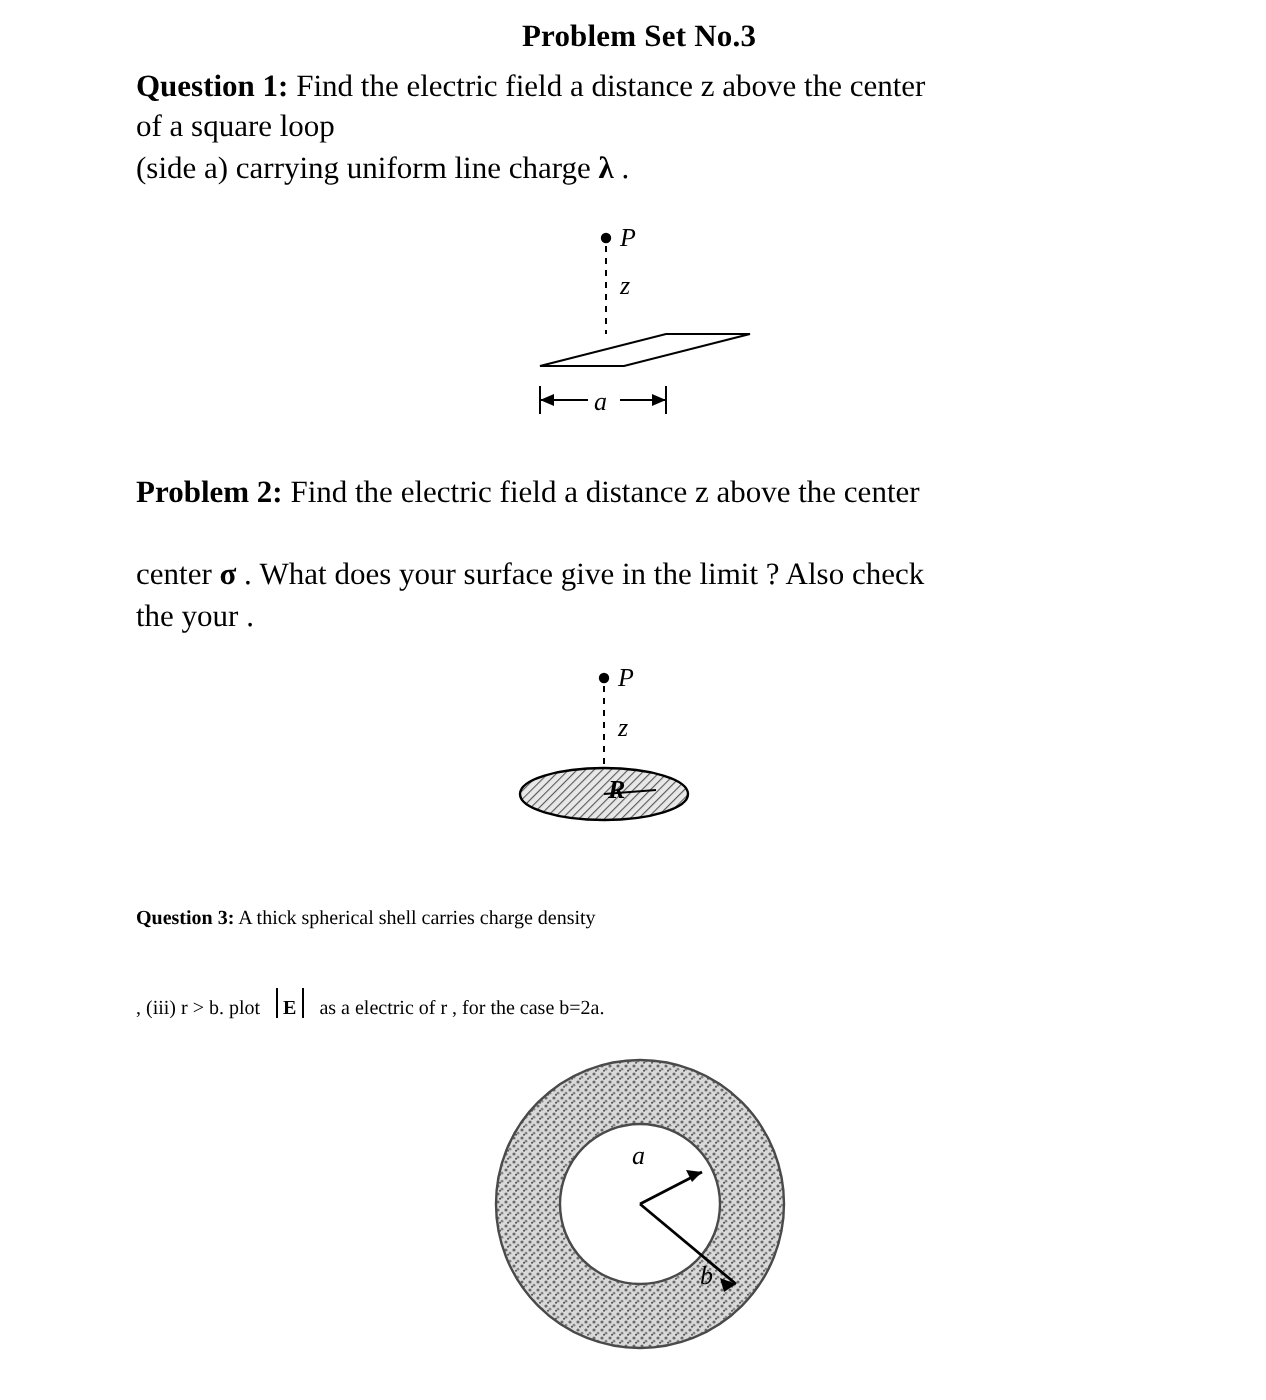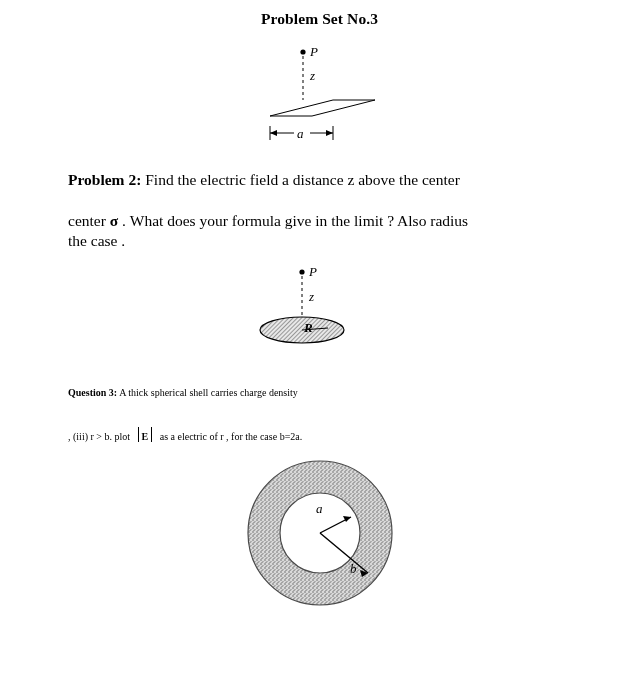--- a/index.html
+++ b/index.html
@@ -78,20 +78,28 @@
     font-size: 13px;
   }
 </style>
 </head>
 <body>
 
 <div class="page">
 
   <div class="doc-title">Problem Set No.3</div>
 
+  <div class="qblock">
+    <span class="qlabel">Question  1:</span>
+    <span>Find the electric field a distance z above the center</span><br>
+    <span>of a square loop</span><br>
+    <span>(side a) carrying uniform line charge</span>
+    <span class="sym-bold">λ</span>
+    <span>.</span>
+  </div>
 
   <div class="figure fig-square">
     <svg width="160" height="110" viewBox="0 0 160 110">
 
       <circle cx="63" cy="14" r="2.6" fill="#000"></circle>
       <text x="70" y="18" class="label-italic">P</text>
 
       <line x1="63" y1="18" x2="63" y2="62" stroke="#000" stroke-width="1" stroke-dasharray="3,3"></line>
       <text x="70" y="42" class="label-italic">z</text>
 
@@ -108,22 +116,22 @@
   </div>
 
   <div class="gap-md"></div>
 
   <div class="qblock">
     <span class="qlabel">Problem 2:</span>
     <span>Find the electric field a distance z above the center</span><br>
     <br>
     <span>center</span>
     <span class="sym-bold">σ</span>
-    <span>. What does your formula give in the limit ? Also radius</span><br>
-    <span>the case .</span>
+    <span>. What does your surface give in the limit ? Also check</span><br>
+    <span>the your .</span>
   </div>
 
   <div class="figure fig-disk">
     <svg width="160" height="100" viewBox="0 0 160 100">
       <defs>
         <pattern id="hatch" patternUnits="userSpaceOnUse" width="3" height="3" patternTransform="rotate(45)">
           <rect width="3" height="3" fill="#e8e8e8"></rect>
           <line x1="0" y1="0" x2="0" y2="3" stroke="#555" stroke-width="1.1"></line>
         </pattern>
       </defs>

